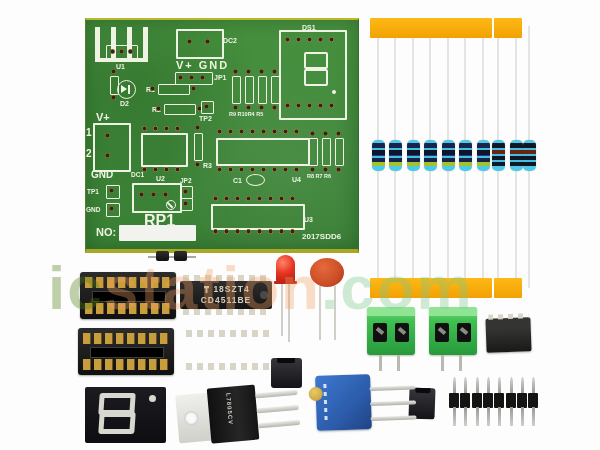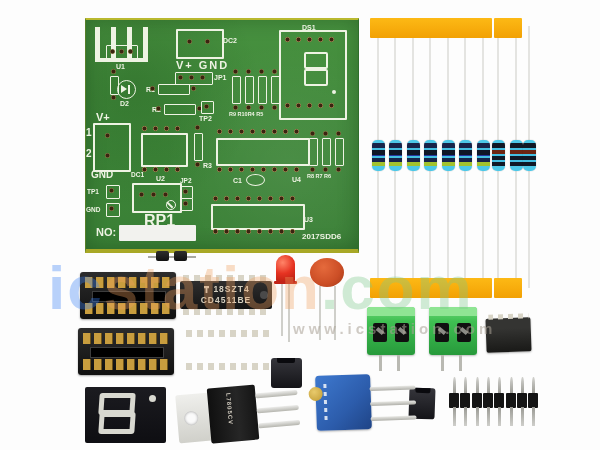--- a/index.html
+++ b/index.html
@@ -93,21 +93,21 @@
   .hptop{position:absolute;left:4px;top:0;width:3px;height:17px;border-radius:40% 40% 0 0;
         background:linear-gradient(180deg,#d2d2ce,#9a9a94);}
   .hpblock{position:absolute;left:0;top:16px;width:10px;height:15px;background:#141414;border-radius:1px;}
   .hpbot{position:absolute;left:4px;top:30px;width:3px;height:19px;
         background:linear-gradient(180deg,#9a9a94,#cfcfcb);}
   .diodewire{position:absolute;height:1.5px;background:#a8a8a2;}
   .diodebody{position:absolute;width:13px;height:10px;background:linear-gradient(180deg,#2e2e2e,#111);border-radius:2px;}
   
   .wm-big{position:absolute;left:48px;top:252px;font-size:62px;font-weight:bold;letter-spacing:2px;
         opacity:.35;pointer-events:none;z-index:40;white-space:nowrap;}
-  .wm-big .p1{color:#3b82f6;margin-top:10px;}
+  .wm-big .p1{color:#4d7c0f;margin-top:10px;}
   .wm-big .p2{color:#f0a060;}
   .wm-big .p3{color:#7cc98a;}
   .wm-small{position:absolute;left:293px;top:320px;font-size:15px;font-weight:bold;color:#aaa296;
         letter-spacing:4px;opacity:.55;pointer-events:none;z-index:41;white-space:nowrap;}
 </style>
 </head>
 <body>
 
 <div class="stage">
 
@@ -411,15 +411,14 @@
         <div class="hpbot"></div>
       </div>
     <div class="hpunit" style="left:79px;">
         <div class="hptop"></div>
         <div class="hpblock"></div>
         <div class="hpbot"></div>
       </div>
   </div>
 
   <div class="wm-big"><span class="p1">ic</span><span class="p2">station</span><span class="p3">.com</span></div>
-  <div class="wm-small">www.icstation.com</div>
 
 </div>
 
 </body></html>

